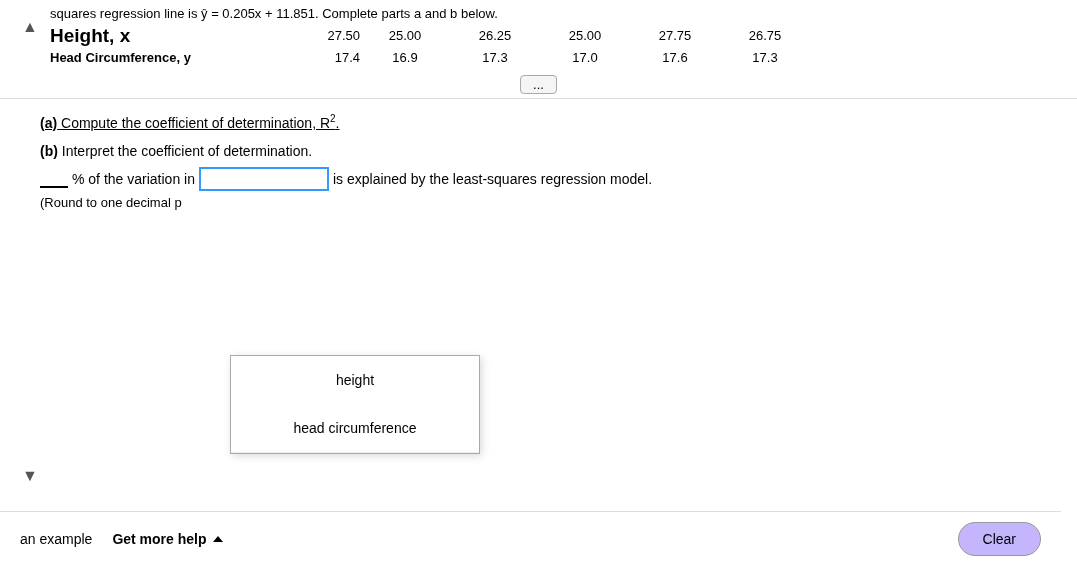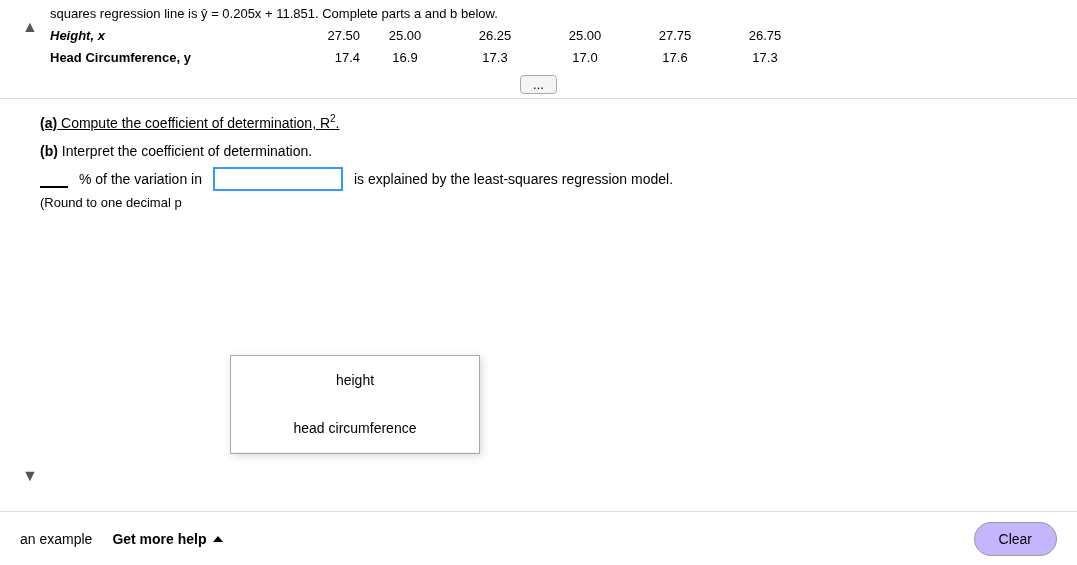--- a/index.html
+++ b/index.html
@@ -28,21 +28,21 @@
   </style>
 </head>
 <body>
 
 <div style="display:flex; align-items:flex-start; padding: 6px 40px 2px 50px;">
   <span style="font-size:13px; flex:1;">squares regression line is ŷ = 0.205x + 11.851. Complete parts a and b below.</span>
 </div>
 
 <div style="display:flex; padding: 2px 40px 0 50px;">
   <div style="width:220px;">
-    <div style="font-weight:bold; font-size:13px; line-height:22px;font-style:italic;">Height, x</div>
+    <div style="font-weight:bold; font-size:19px; line-height:22px;">Height, x</div>
     <div style="font-weight:bold; font-size:13px; line-height:22px;">Head Circumference, y</div>
   </div>
   <div style="display:flex; flex:1;">
 
     <div style="width:90px; text-align:right;">
       <div style="font-size:13px; line-height:22px;">27.50</div>
       <div style="font-size:13px; line-height:22px;">17.4</div>
     </div>
 
     <div style="width:90px; text-align:center;">
@@ -85,21 +85,21 @@
       <span style="font-weight:bold;">(a)</span>
       <span> Compute the coefficient of determination, R<sup>2</sup>.</span>
     </p>
   </div>
 
   <div>
     <p style="font-size:14px; margin-bottom:8px;">
       <span style="font-weight:bold;">(b)</span>
       <span> Interpret the coefficient of determination.</span>
     </p>
-    <div style="display:flex; align-items:center; gap:11px; font-size:14px; flex-wrap:wrap;">
+    <div style="display:flex; align-items:center; gap:4px; font-size:14px; flex-wrap:wrap;">
       <input type="text" style="width: 28px; border-top: none; border-right: none; border-left: none; border-image: initial; border-bottom: 2px solid rgb(0, 0, 0); outline: none; font-size: 14px; text-align: center;">
       <span>% of the variation in</span>
       <input type="text" style="width: 130px; border: 2px solid rgb(51, 153, 255); outline: none; font-size: 14px; padding: 2px 4px;">
       <span>is explained by the least-squares regression model.</span>
     </div>
     <div style="margin-top:4px; font-size:13px;">
       <span>(Round to one decimal p</span>
     </div>
   </div>
 
@@ -107,21 +107,21 @@
 
 <div style="position:absolute; left:230px; top:355px; background:#fff; border:1px solid #aaa;
             box-shadow:2px 2px 8px rgba(0,0,0,0.15); width:250px; z-index:10;">
   <div style="padding:16px 20px; font-size:14px; cursor:pointer; text-align:center;">height</div>
   <div style="padding:16px 20px; font-size:14px; cursor:pointer; border-bottom:1px solid #eee; text-align:center;">head circumference</div>
 </div>
 
 <div style="position:absolute; left:22px; top:18px; font-size:16px; color:#555;">▲</div>
 <div style="position:absolute; left:22px; bottom:80px; font-size:16px; color:#555;">▼</div>
 
-<div style="position:absolute; bottom:0; left:0; right:0; height:54px; background:#fff;
+<div style="position:absolute; bottom:0; left:0; right:16px; height:54px; background:#fff;
             border-top:1px solid #ddd; display:flex; align-items:center; padding:0 20px;
             justify-content:space-between;">
   <div style="display:flex; align-items:center; gap:20px;">
     <span style="font-size:14px; color:#000; cursor:pointer;">an example</span>
     <div style="display:flex; align-items:center; gap:4px; font-size:14px; font-weight:bold; cursor:pointer;">
       <span>Get more help</span>
       <span style="display:inline-block; width:0; height:0; border-left:5px solid transparent;
                    border-right:5px solid transparent; border-bottom:6px solid #000; margin-left:2px;"></span>
     </div>
   </div>

